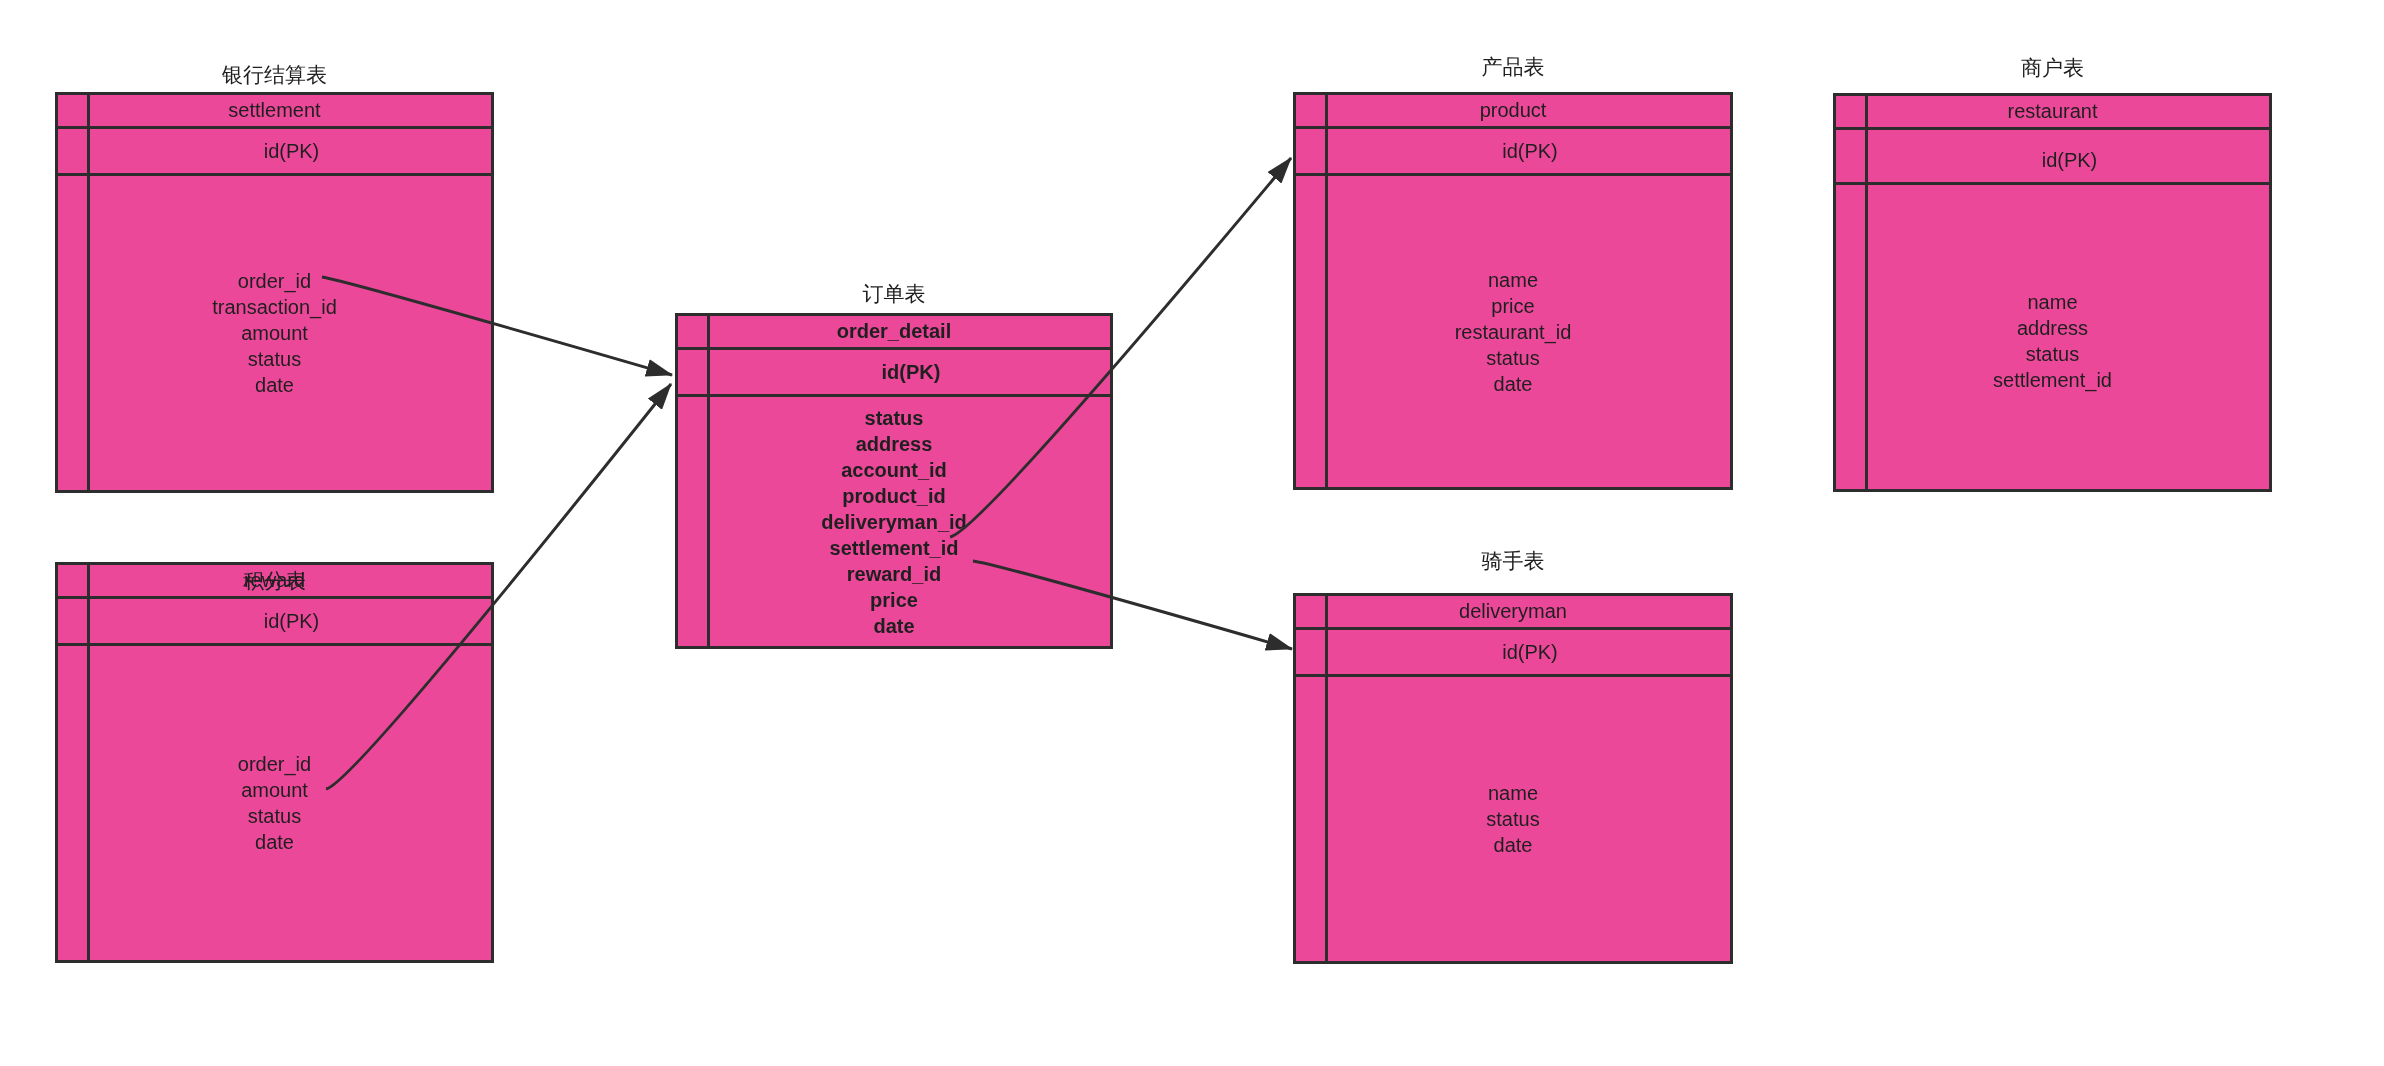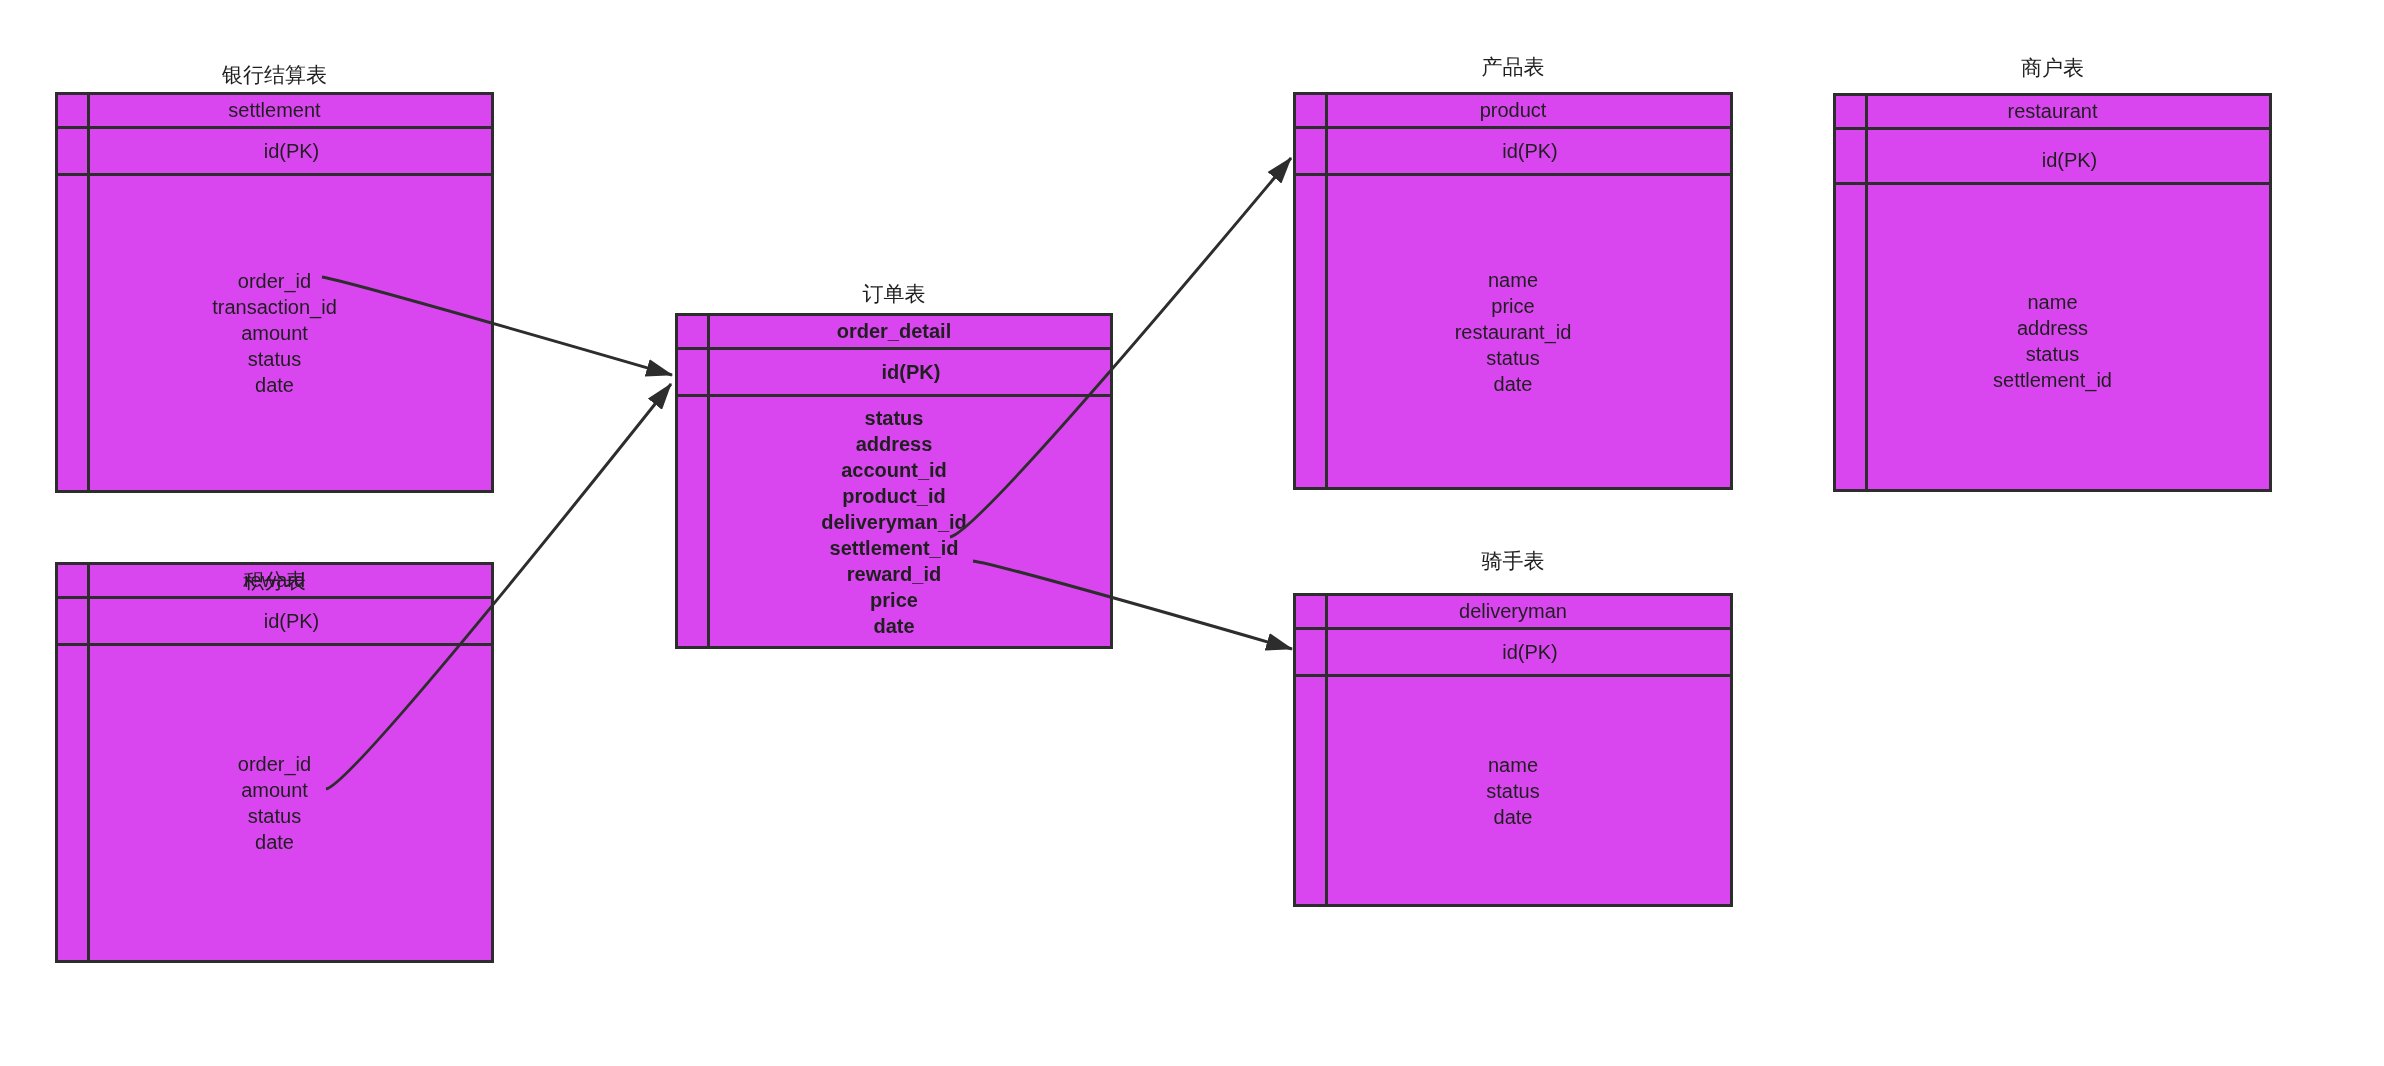--- a/index.html
+++ b/index.html
@@ -25,21 +25,21 @@
     left: 0; top: 0;
     width: 2384px;
     height: 1066px;
     pointer-events: none;
     z-index: 5;
   }
   .etable {
     position: absolute;
     box-sizing: border-box;
     border: 3px solid #2d2d2d;
-    background: #d946ef;
+    background: #ec4899;
     display: flex;
     flex-direction: column;
     z-index: 2;
   }
   .etable .vline {
     position: absolute;
     left: 29px;
     top: 0;
     bottom: 0;
     width: 3px;
@@ -81,21 +81,21 @@
     color: #1f1f1f;
     z-index: 4;
     white-space: nowrap;
   }
   
   #t0 { left: 55px;   top: 92px;  width: 439px; height: 401px; }
   #t1 { left: 55px;   top: 562px; width: 439px; height: 401px; }
   #t2 { left: 675px;  top: 313px; width: 438px; height: 336px; font-weight: bold; }
   #t3 { left: 1293px; top: 92px;  width: 440px; height: 398px; }
   #t4 { left: 1833px; top: 93px;  width: 439px; height: 399px; gap: 8px; }
-  #t5 { left: 1293px; top: 593px; width: 440px; height: 314px; }
+  #t5 { left: 1293px; top: 593px; width: 440px; height: 371px; }
   #t0-title { left: 55px;   top: 56px;  width: 439px; margin-top: 8px; }
   #t1-title { left: 55px;   top: 570px; width: 439px; }
   #t2-title { left: 675px;  top: 283px; width: 438px; }
   #t3-title { left: 1293px; top: 56px;  width: 440px; }
   #t4-title { left: 1833px; top: 57px;  width: 439px; }
   #t5-title { left: 1293px; top: 550px; width: 440px; }
 </style>
 </head>
 <body>
 

